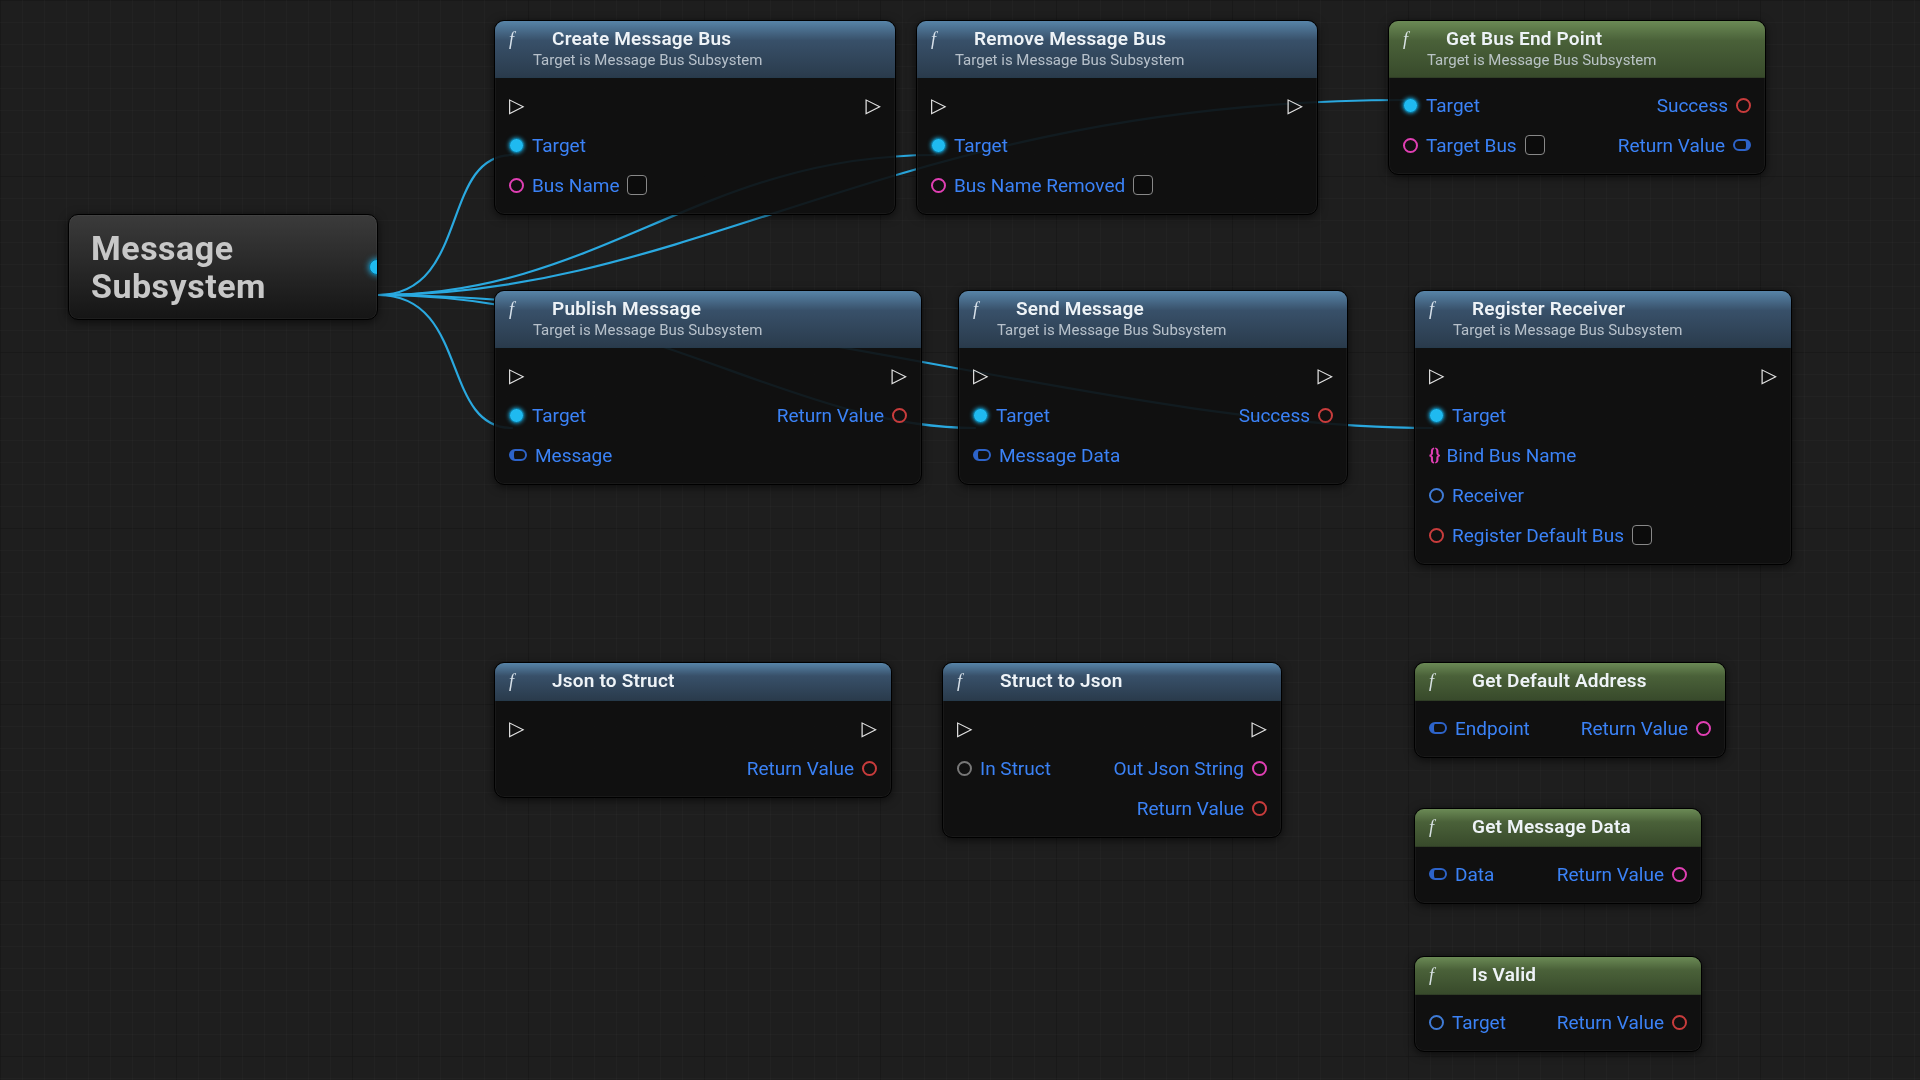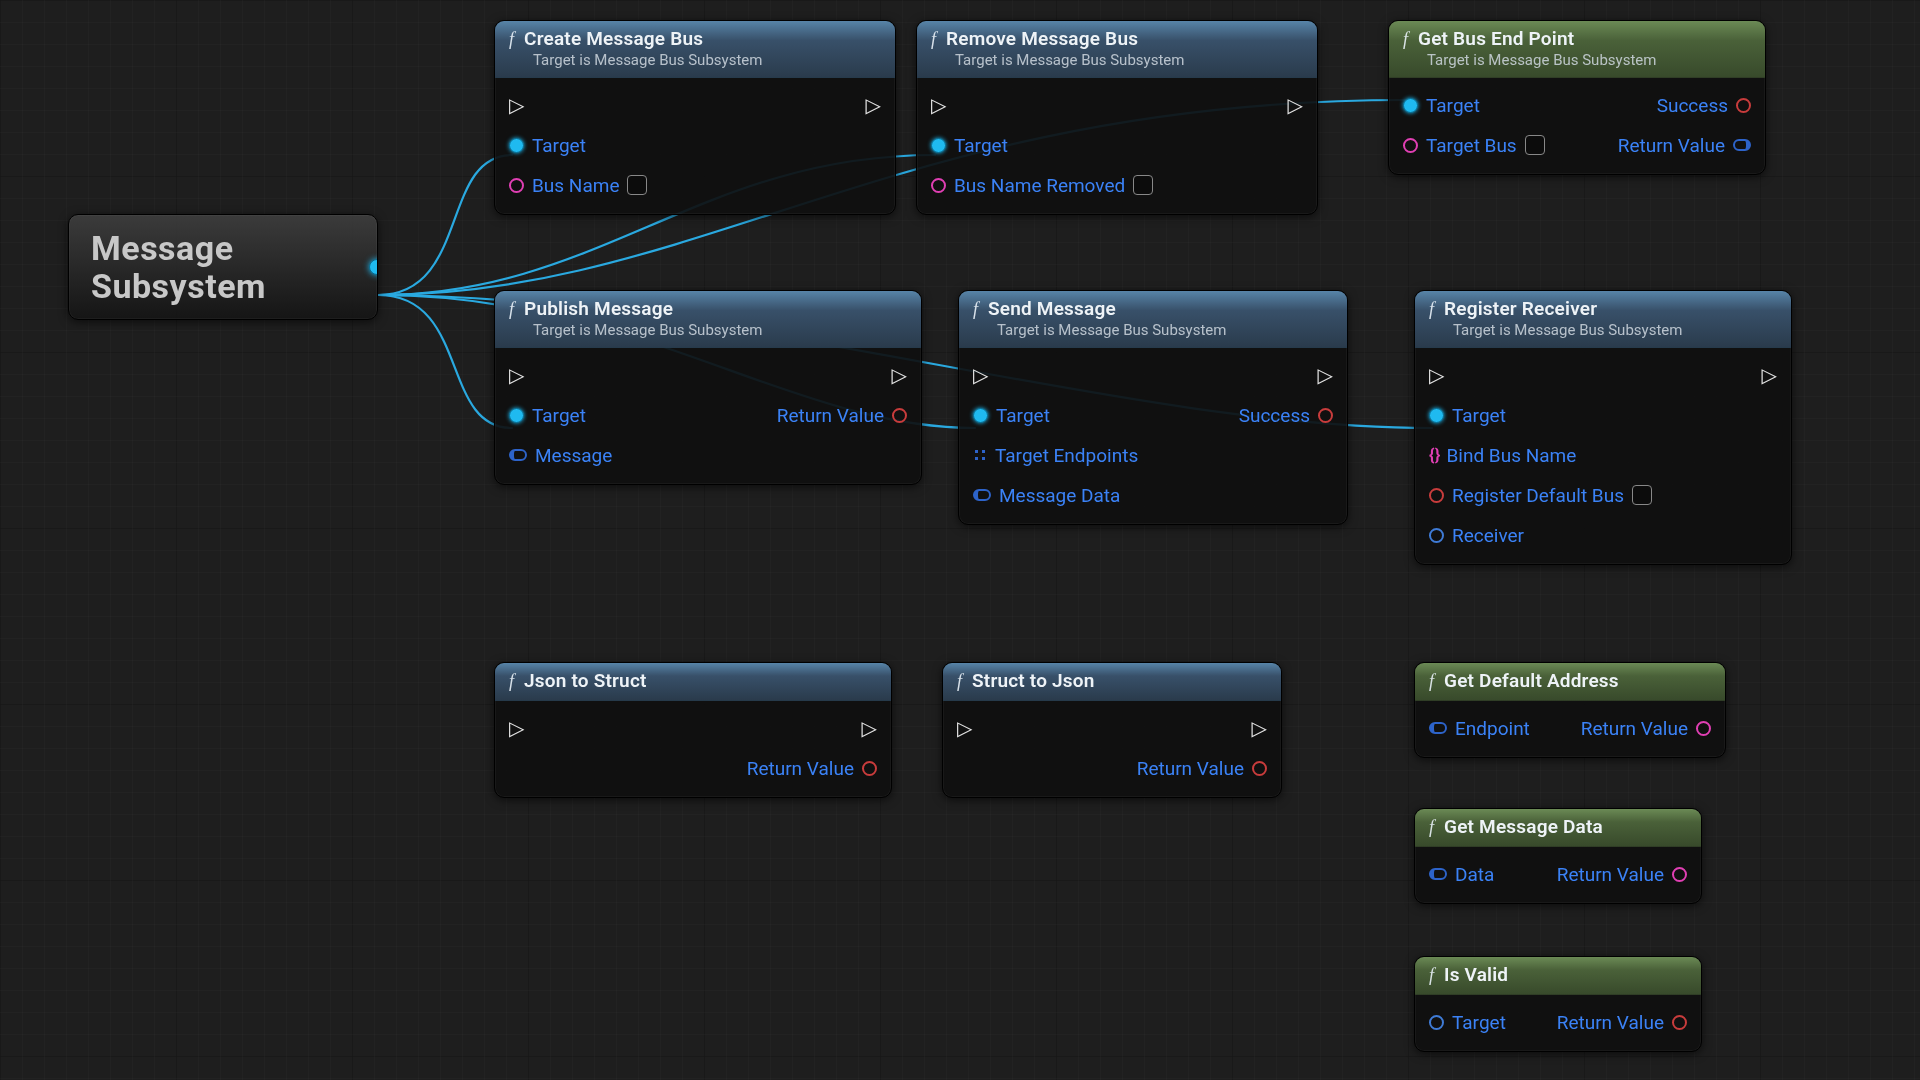--- a/index.html
+++ b/index.html
@@ -64,21 +64,21 @@
     border-bottom: 1px solid rgba(0,0,0,0.55);
   }
   .hdr-blue {
     background: linear-gradient(180deg, #5784a8 0%, #385069 35%, #2a3b4c 100%);
   }
   .hdr-green {
     background: linear-gradient(180deg, #6b8a55 0%, #4a6139 35%, #384a2b 100%);
   }
   .hdr-inner { display: flex; align-items: baseline; gap: 10px; }
   .fn-icon { font-style: italic; font-family: Georgia, serif; color: #e9f1f8; font-size: 18px; opacity: 0.9; }
-  .hdr-title { font-size: 19px; font-weight: 600; color: #eef3f7; letter-spacing: 0.2px; }
+  .hdr-title { font-size: 19px; font-weight: 600; color: #eef3f7; letter-spacing: 0.2px; margin-left: 28px; }
   .hdr-sub { font-size: 15px; color: #cfd7df; opacity: 0.85; margin-left: 24px; margin-top: 1px; }
 
   .body { padding: 10px 14px 12px 14px; display: flex; flex-direction: column; gap: 6px; }
   .row { display: flex; justify-content: space-between; align-items: center; min-height: 34px; }
   .left, .right { display: flex; align-items: center; gap: 8px; }
   .label { font-size: 19px; color: #3b82f6; }
 
   .pin { width: 15px; height: 15px; border-radius: 50%; display: inline-block; }
   .pin-filled-blue { background: #1fbaf0; border: 1px solid #0a6a8e; box-shadow: 0 0 4px #1fbaf0; }
   .pin-hollow { background: transparent; border: 2px solid; }
@@ -289,26 +289,20 @@
           <span class="pin pin-filled-blue"></span>
           <span class="label">Target</span>
         </div>
       <div class="right">
           <span class="label">Success</span>
           <span class="pin pin-hollow pin-red"></span>
         </div>
     </div>
     <div class="row">
       <div class="left">
-          <span class="pin-array"></span>
-          <span class="label">Target Endpoints</span>
-        </div>
-    </div>
-    <div class="row">
-      <div class="left">
           <span class="pin-navy pin-navy-left"></span>
           <span class="label">Message Data</span>
         </div>
     </div>
   </div>
 </div>
 
 <div class="node" style="left:1414px; top:290px; width:378px;">
   <div class="hdr hdr-blue">
     <div class="hdr-inner">
@@ -333,31 +327,31 @@
         </div>
     </div>
     <div class="row">
       <div class="left">
           <span class="pin-braces">{ }</span>
           <span class="label">Bind Bus Name</span>
         </div>
     </div>
     <div class="row">
       <div class="left">
+          <span class="pin pin-hollow pin-blue"></span>
+          <span class="label">Receiver</span>
+        </div>
+    </div>
+    <div class="row">
+      <div class="left">
           <span class="pin pin-hollow pin-red"></span>
           <span class="label">Register Default Bus</span>
           <span class="textbox"></span>
         </div>
     </div>
-    <div class="row">
-      <div class="left">
-          <span class="pin pin-hollow pin-blue"></span>
-          <span class="label">Receiver</span>
-        </div>
-    </div>
   </div>
 </div>
 
 <div class="node" style="left:494px; top:662px; width:398px;">
   <div class="hdr hdr-blue">
     <div class="hdr-inner">
         <span class="fn-icon">f</span>
         <span class="hdr-title">Json to Struct</span>
       </div>
   </div>
@@ -387,20 +381,30 @@
         <span class="hdr-title">Struct to Json</span>
       </div>
   </div>
   <div class="body">
     <div class="row">
       <div class="left">
           <span class="exec">▷</span>
         </div>
       <div class="right">
           <span class="exec">▷</span>
+        </div>
+    </div>
+    <div class="row">
+      <div class="left">
+          <span class="pin pin-hollow pin-gray"></span>
+          <span class="label">In Struct</span>
+        </div>
+      <div class="right">
+          <span class="label">Out Json String</span>
+          <span class="pin pin-hollow pin-pink"></span>
         </div>
     </div>
     <div class="row">
       <div class="left"></div>
       <div class="right">
           <span class="label">Return Value</span>
           <span class="pin pin-hollow pin-red"></span>
         </div>
     </div>
   </div>

